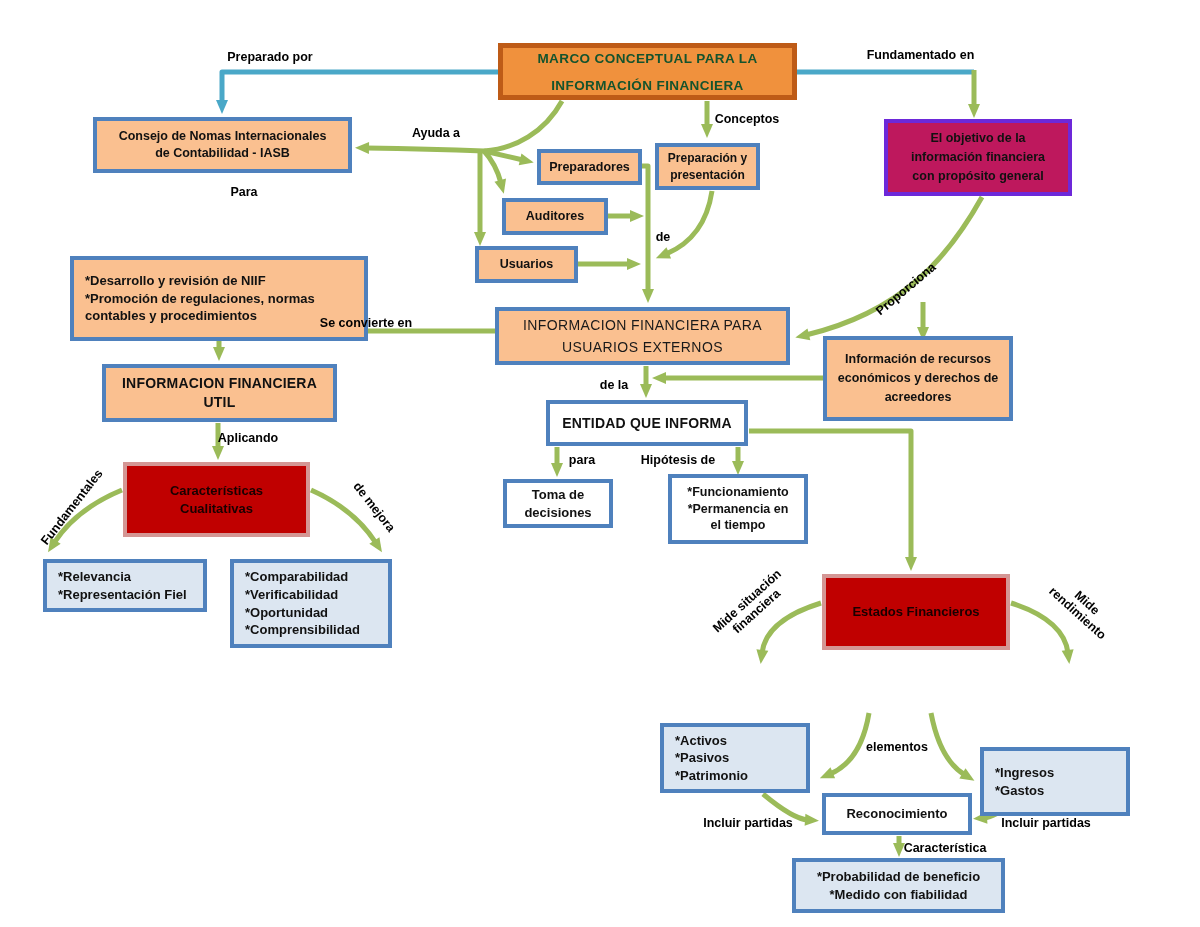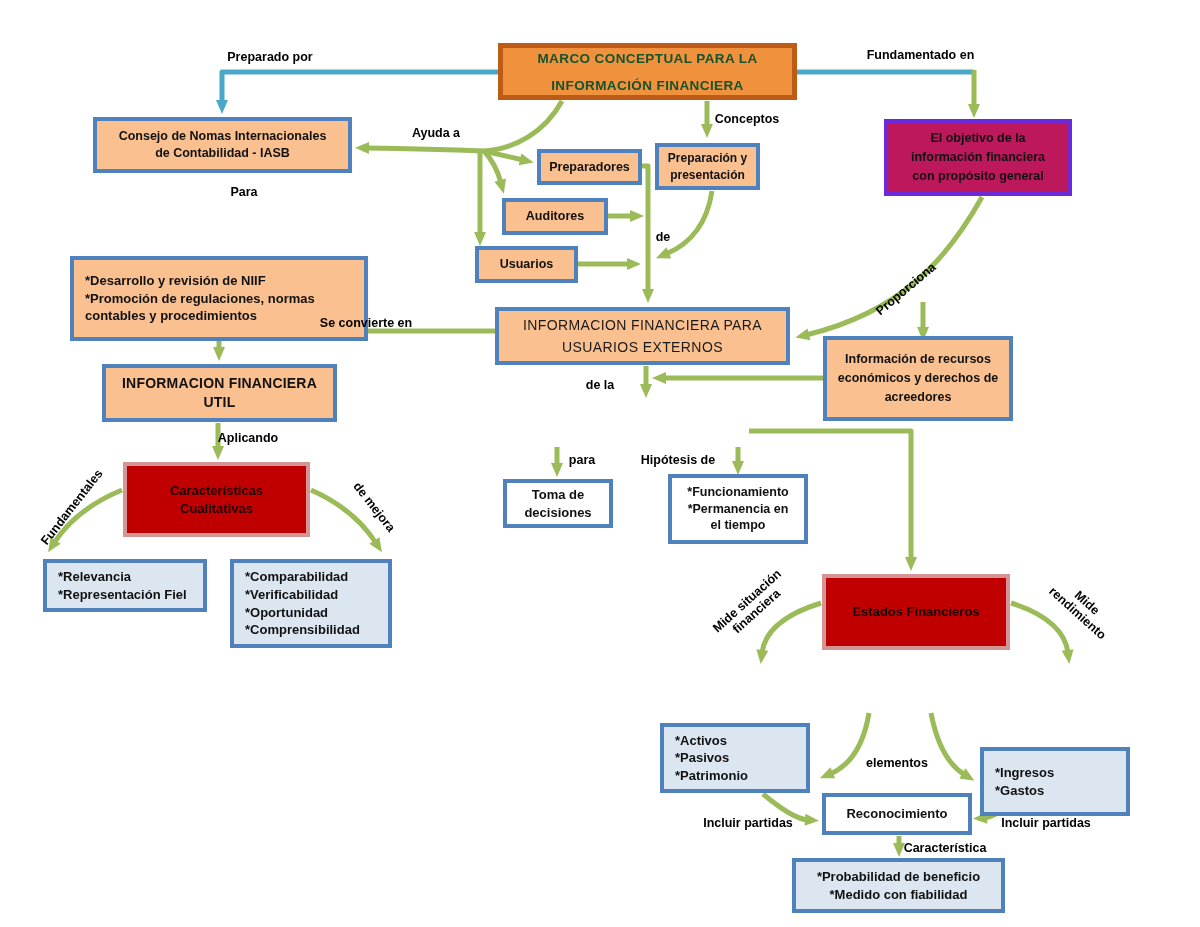--- a/index.html
+++ b/index.html
@@ -101,20 +101,21 @@
 Cualitativas</div>
   <div class="node lightblue left" style="left:43px;top:559px;width:164px;height:53px;font-size:13px;">*Relevancia
 *Representación Fiel</div>
   <div class="node lightblue left" style="left:230px;top:559px;width:162px;height:89px;font-size:13px;">*Comparabilidad
 *Verificabilidad
 *Oportunidad
 *Comprensibilidad</div>
   <div class="node orange" style="left:823px;top:336px;width:190px;height:85px;line-height:1.5;">Información de recursos
 económicos y derechos de
 acreedores</div>
+  <div class="node whitebox bigbold" style="left:546px;top:400px;width:202px;height:46px;">ENTIDAD QUE INFORMA</div>
   <div class="node whitebox" style="left:668px;top:474px;width:140px;height:70px;">*Funcionamiento
 *Permanencia en
 el tiempo</div>
   <div class="node whitebox" style="left:503px;top:479px;width:110px;height:49px;font-size:13px;">Toma de
 decisiones</div>
   <div class="node redbox" style="left:822px;top:574px;width:188px;height:76px;font-size:13px;">Estados Financieros</div>
   <div class="node lightblue left" style="left:660px;top:723px;width:150px;height:70px;font-size:13px;">*Activos
 *Pasivos
 *Patrimonio</div>
   <div class="node lightblue left" style="left:980px;top:723px;width:150px;height:69px;font-size:13px;margin-top:24px;">*Ingresos
@@ -124,28 +125,28 @@
 *Medido con fiabilidad</div>
 
   <div class="elabel" style="left:225px;top:50px;width:90px;">Preparado por</div>
   <div class="elabel" style="left:863px;top:48px;width:115px;">Fundamentado en</div>
   <div class="elabel" style="left:408px;top:126px;width:56px;">Ayuda a</div>
   <div class="elabel" style="left:713px;top:112px;width:68px;">Conceptos</div>
   <div class="elabel" style="left:652px;top:230px;width:22px;">de</div>
   <div class="elabel" style="left:226px;top:185px;width:36px;">Para</div>
   <div class="elabel rot" style="left:860px;top:282px;width:92px;transform:rotate(-40deg);">Proporciona</div>
   <div class="elabel" style="left:317px;top:316px;width:98px;">Se convierte en</div>
-  <div class="elabel" style="left:582px;top:378px;width:36px;text-align:center;">de la</div>
+  <div class="elabel" style="left:596px;top:378px;width:36px;text-align:center;">de la</div>
   <div class="elabel" style="left:216px;top:431px;width:64px;">Aplicando</div>
   <div class="elabel rot" style="left:22px;top:500px;width:100px;transform:rotate(-52deg);">Fundamentales</div>
   <div class="elabel rot" style="left:338px;top:500px;width:72px;transform:rotate(52deg);">de mejora</div>
   <div class="elabel" style="left:564px;top:453px;width:36px;">para</div>
   <div class="elabel" style="left:636px;top:453px;width:84px;">Hipótesis de</div>
   <div class="elabel rot" style="left:700px;top:592px;width:104px;transform:rotate(-42deg);">Mide situación
 financiera</div>
   <div class="elabel rot" style="left:1032px;top:594px;width:100px;transform:rotate(42deg);">Mide
 rendimiento</div>
-  <div class="elabel" style="left:860px;top:740px;width:74px;margin-top:16px;">elementos</div>
+  <div class="elabel" style="left:860px;top:740px;width:74px;">elementos</div>
   <div class="elabel" style="left:696px;top:816px;width:104px;">Incluir partidas</div>
   <div class="elabel" style="left:994px;top:816px;width:104px;">Incluir partidas</div>
   <div class="elabel" style="left:900px;top:841px;width:90px;">Característica</div>
 
 </div>
 
 </body></html>

